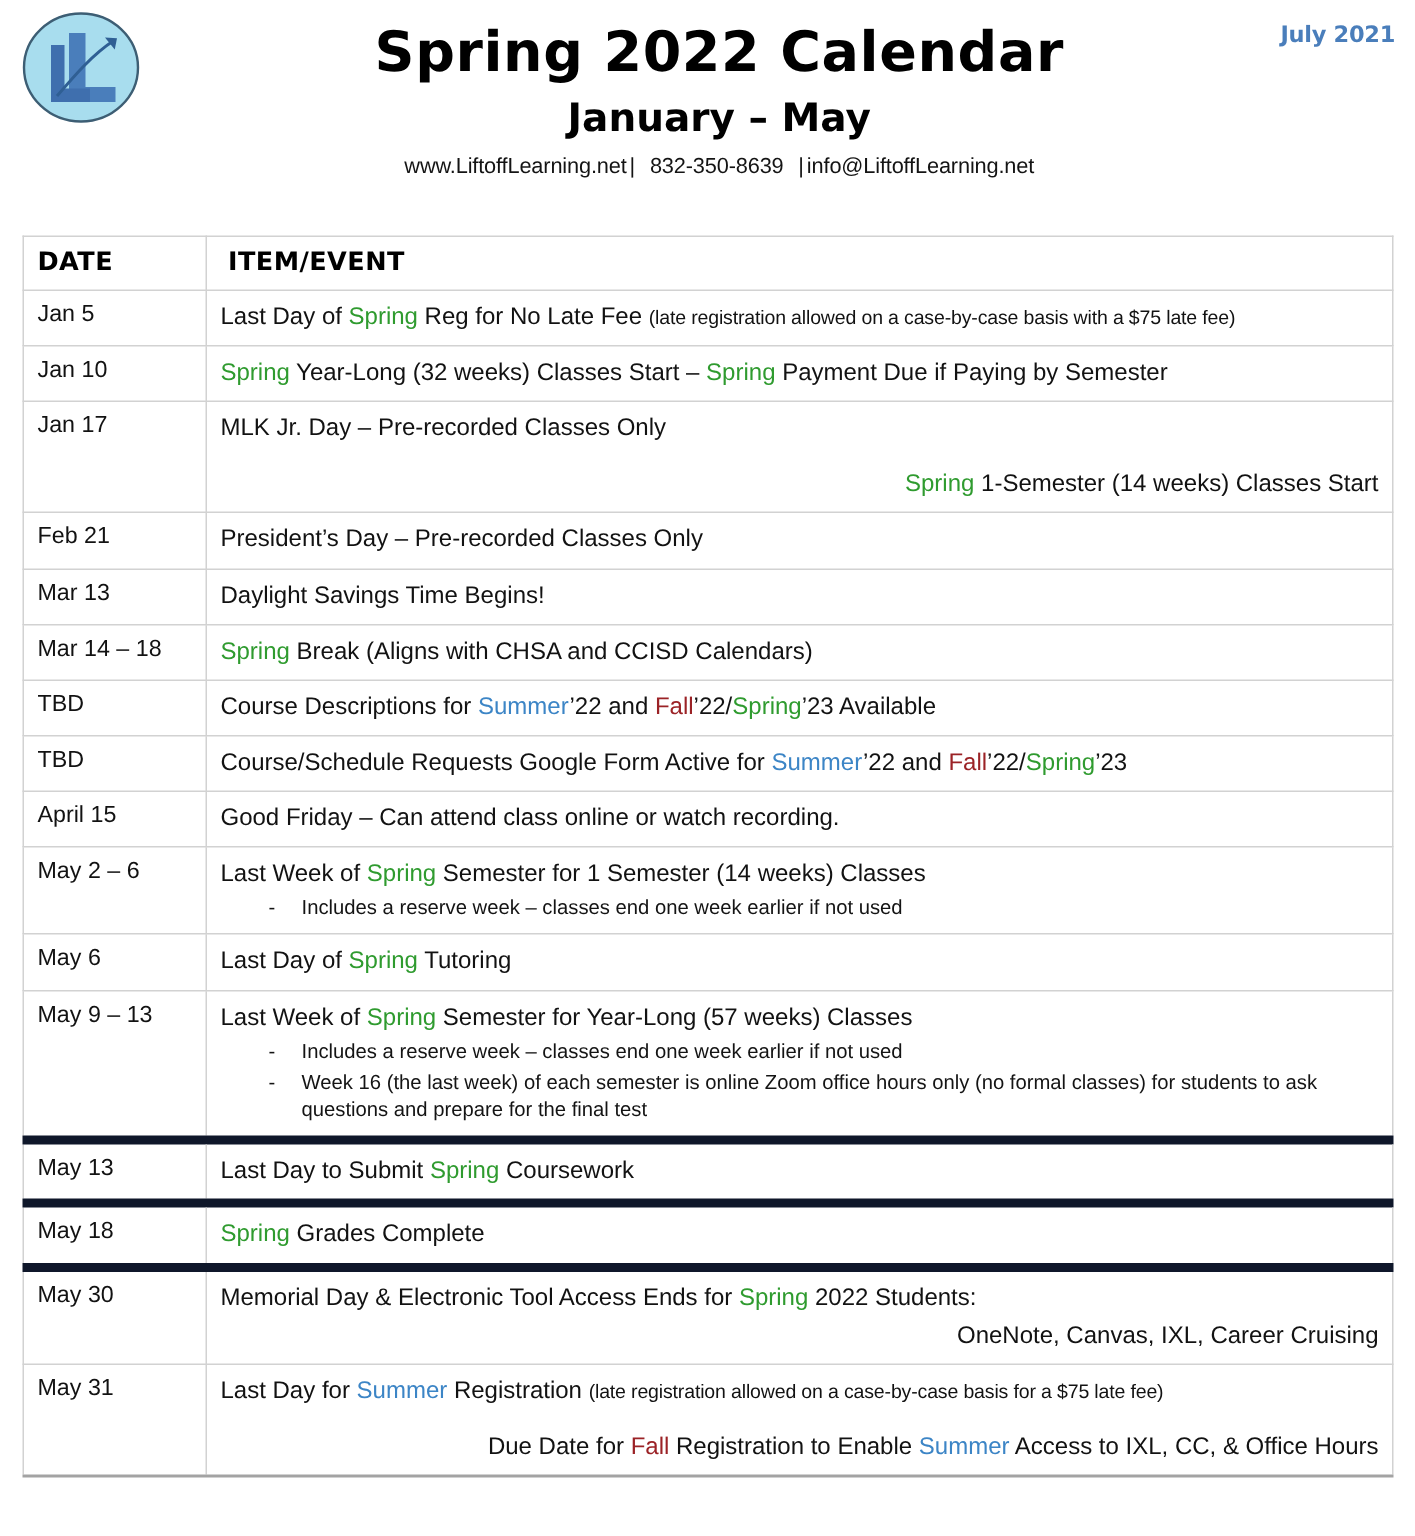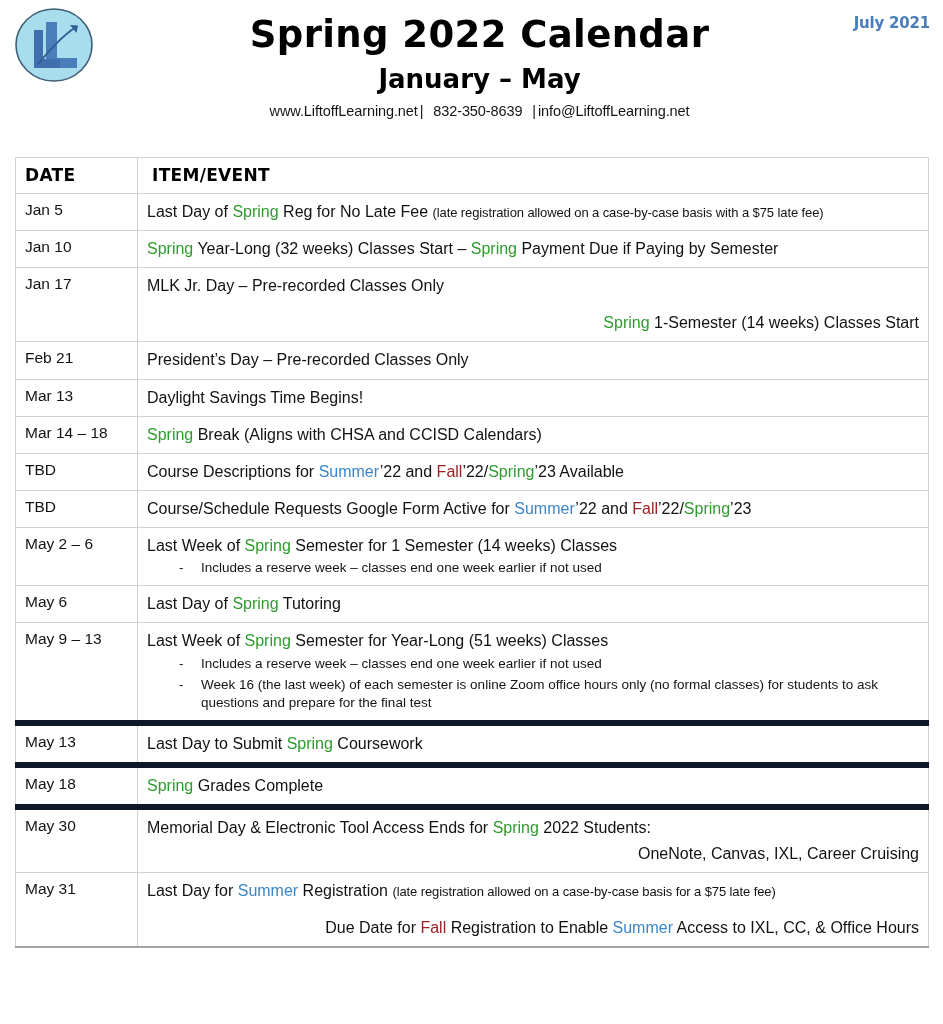--- a/index.html
+++ b/index.html
@@ -252,38 +252,44 @@
               <span class="line"><span>Course Descriptions for </span><span class="summer">Summer</span><span>’22 and </span><span class="fall">Fall</span><span>’22/</span><span class="spring">Spring</span><span>’23 Available</span></span>
             </td>
           </tr>
           <tr>
             <td class="date-cell">TBD</td>
             <td class="item-cell">
               <span class="line"><span>Course/Schedule Requests Google Form Active for </span><span class="summer">Summer</span><span>’22 and </span><span class="fall">Fall</span><span>’22/</span><span class="spring">Spring</span><span>’23</span></span>
             </td>
           </tr>
           <tr>
+            <td class="date-cell">April 15</td>
+            <td class="item-cell">
+              <span class="line"><span>Good Friday – Can attend class online or watch recording.</span></span>
+            </td>
+          </tr>
+          <tr>
             <td class="date-cell">May 2 – 6</td>
             <td class="item-cell">
               <span class="line"><span>Last Week of </span><span class="spring">Spring</span><span> Semester for 1 Semester (14 weeks) Classes</span></span>
               <ul class="subs">
                 <li><span class="dash">-</span><span>Includes a reserve week – classes end one week earlier if not used</span></li>
               </ul>
             </td>
           </tr>
           <tr>
             <td class="date-cell">May 6</td>
             <td class="item-cell">
               <span class="line"><span>Last Day of </span><span class="spring">Spring</span><span> Tutoring</span></span>
             </td>
           </tr>
           <tr>
             <td class="date-cell">May 9 – 13</td>
             <td class="item-cell">
-              <span class="line"><span>Last Week of </span><span class="spring">Spring</span><span> Semester for Year-Long (51 weeks) Classes</span></span>
+              <span class="line"><span>Last Week of </span><span class="spring">Spring</span><span> Semester for Year-Long (57 weeks) Classes</span></span>
               <ul class="subs">
                 <li><span class="dash">-</span><span>Includes a reserve week – classes end one week earlier if not used</span></li>
                 <li><span class="dash">-</span><span>Week 16 (the last week) of each semester is online Zoom office hours only (no formal classes) for students to ask questions and prepare for the final test</span></li>
               </ul>
             </td>
           </tr>
           <tr class="teal-top">
             <td class="date-cell">May 13</td>
             <td class="item-cell">
               <span class="line"><span>Last Day to Submit </span><span class="spring">Spring</span><span> Coursework</span></span>

